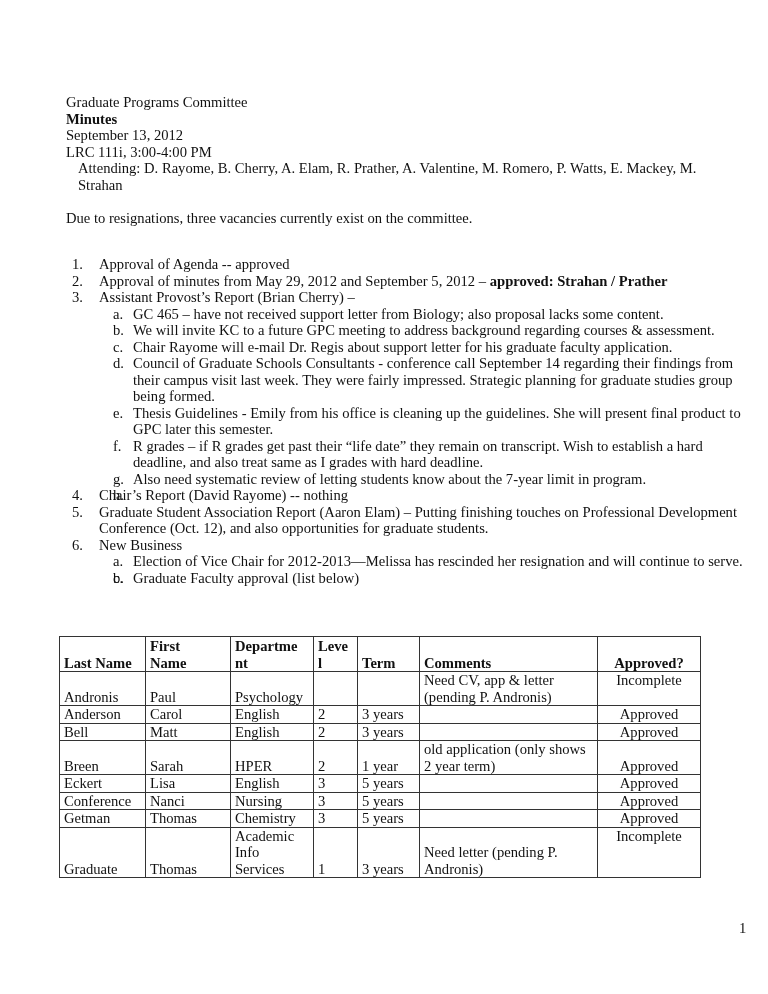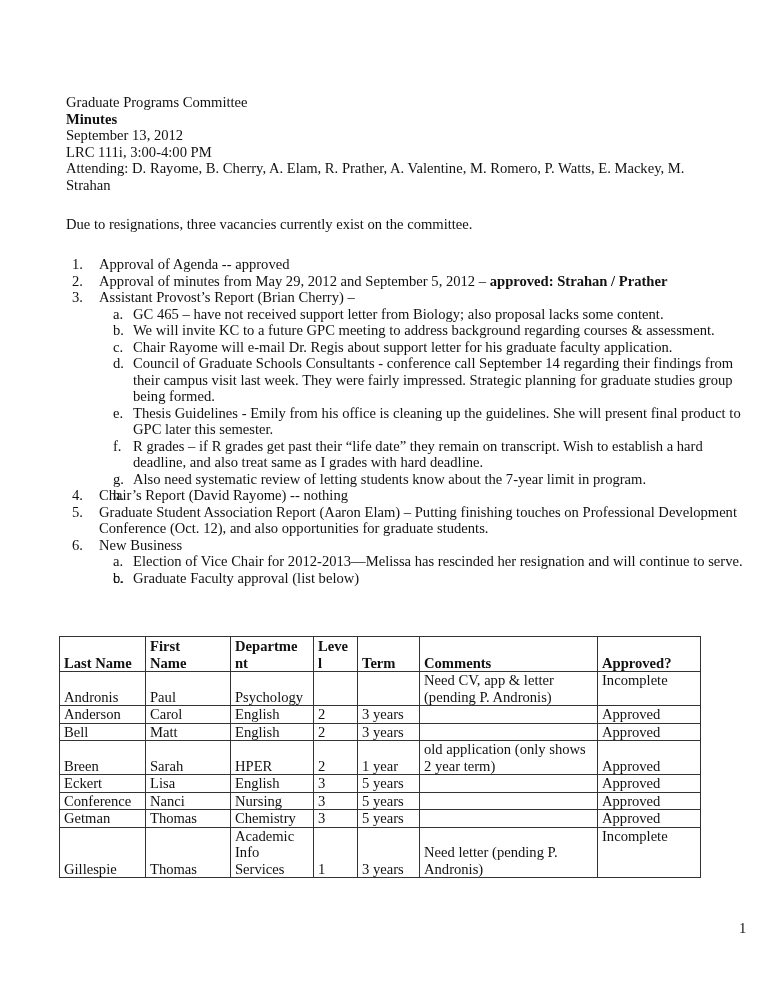--- a/index.html
+++ b/index.html
@@ -5,38 +5,38 @@
   html, body { margin: 0; padding: 0; background: #ffffff; }
   body {
     width: 768px; height: 994px; position: relative; overflow: hidden;
     font-family: "Liberation Serif", "DejaVu Serif", serif;
     font-size: 14.6px; color: #111; line-height: 16.5px;
   }
   .page { position: absolute; left: 66px; top: 0; width: 680px; }
   .header { position: absolute; left: 0; top: 94px; width: 652px; text-align: left; }
   .header div { line-height: 16.5px; }
   .header .bold { font-weight: bold; }
-  .attending { position: absolute; left: 0; top: 160px; width: 660px; }
-  .vacancies { position: absolute; left: 0; top: 216px; width: 660px; }
+  .attending { position: absolute; left: 12px; top: 160px; width: 660px; }
+  .vacancies { position: absolute; left: 0; top: 210px; width: 660px; }
   .agenda { position: absolute; left: 0; top: 256px; width: 680px; }
   .item { position: relative; padding-left: 33px; }
   .item .num { position: absolute; left: 6px; top: 0; }
   .sub { position: relative; padding-left: 67px; }
   .sub .num { position: absolute; left: 47px; top: 0; }
   b { font-weight: bold; }
   table.fac {
     position: absolute; left: -7px; top: 636px; border-collapse: collapse;
     font-size: 14.6px; line-height: 16.5px;
   }
   table.fac td, table.fac th {
     border: 1.5px solid #333; padding: 0 4px; vertical-align: bottom; text-align: left;
   }
   table.fac th { font-weight: bold; height: 34px; }
   table.fac .c-level { text-align: left; }
-  table.fac .c-appr { text-align: left; }
+  table.fac .c-appr { text-align: center; }
   table.fac .top { vertical-align: top; }
   .pageno { position: absolute; left: 739px; top: 920px; }
 </style>
 </head>
 <body>
 
 <div class="page">
 
   <div class="header">
     <div>Graduate Programs Committee</div>
@@ -163,21 +163,21 @@
     <tr>
       <td>Getman</td>
       <td>Thomas</td>
       <td>Chemistry</td>
       <td class="c-level">3</td>
       <td>5 years</td>
       <td></td>
       <td class="c-appr">Approved</td>
     </tr>
     <tr>
-      <td>Gillespie</td>
+      <td>Graduate</td>
       <td>Thomas</td>
       <td>Academic Info Services</td>
       <td class="c-level">1</td>
       <td>3 years</td>
       <td> Need letter (pending P. Andronis)</td>
       <td class="c-appr top">Incomplete</td>
     </tr>
   </tbody>
     </table>
 </div>

